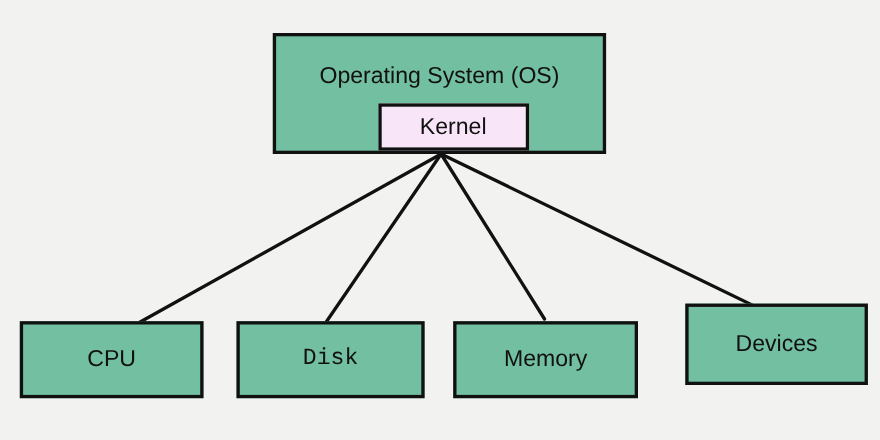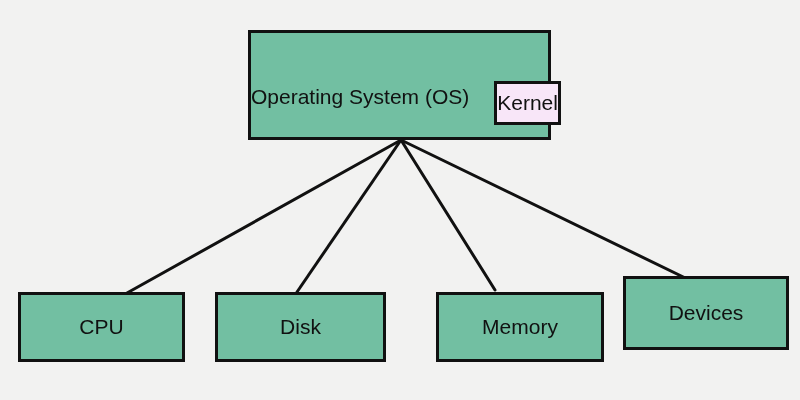--- a/index.html
+++ b/index.html
@@ -40,39 +40,39 @@
     justify-content: center;
     font-size: 21px;
     line-height: 26px;
     white-space: nowrap;
   }
   .os-box {
     left: 248px;
     top: 30px;
     width: 303px;
     height: 110px;
-    flex-direction: row;
+    flex-direction: column;
     justify-content: flex-start;
     padding-top: 23px;
   }
   .os-title {
     display: block;
     line-height: 26px;
   }
   .kernel-box {
     position: static;
     margin-top: 12px;
     width: 137px;
     height: 44px;
     background: var(--kernel-fill, #f8e6f8);
     margin-left: 25px;
   }
   .component-cpu     { left: 18px;  top: 292px; width: 167px; height: 70px; justify-content: center; }
-  .component-disk    { left: 215px; top: 292px; width: 171px; height: 70px; }
-  .component-memory  { left: 412px; top: 292px; width: 168px; height: 70px; margin-left: 24px; }
+  .component-disk    { left: 215px; top: 292px; width: 171px; height: 70px; font-family: Liberation Mono, monospace; }
+  .component-memory  { left: 412px; top: 292px; width: 168px; height: 70px; }
   .component-devices { left: 612px; top: 276px; width: 166px; height: 74px; margin-left: 11px; }
 </style>
 </head>
 <body>
 
 <div class="canvas">
 
   <svg class="connectors" viewBox="0 0 800 400" xmlns="http://www.w3.org/2000/svg">
     <line x1="401" y1="140" x2="127" y2="293"></line>
     <line x1="401" y1="140" x2="297" y2="292"></line>

